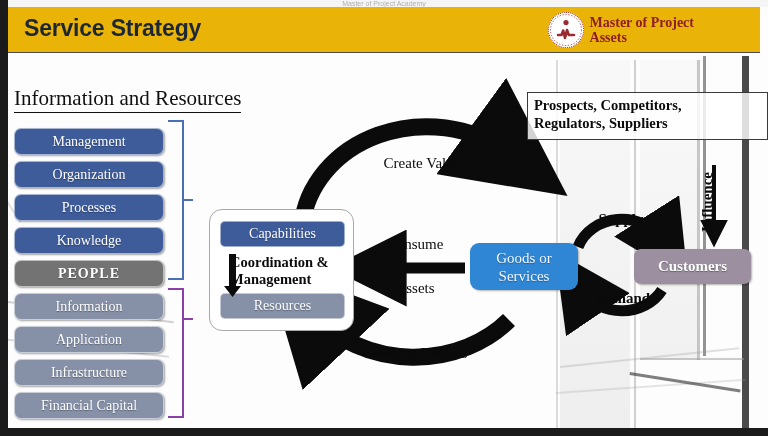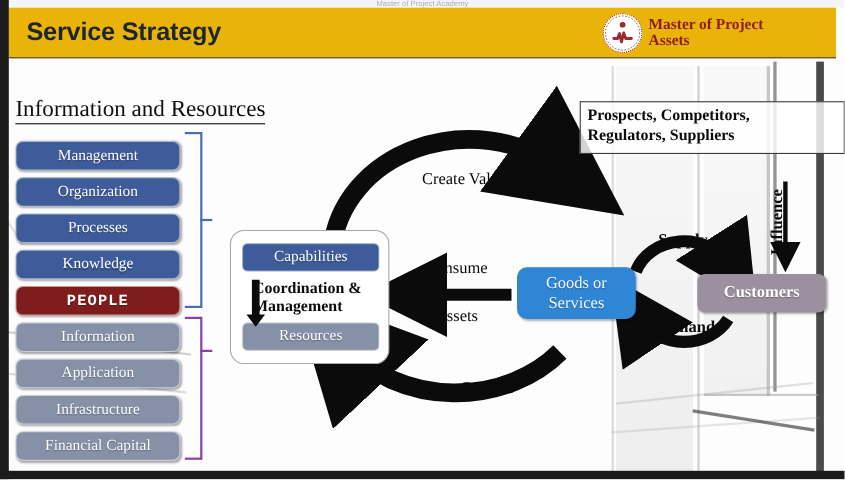--- a/index.html
+++ b/index.html
@@ -58,21 +58,21 @@
   .boxcol{position:absolute;left:14px;top:128px;width:150px;z-index:5;}
   .pill{
     height:25px;margin-bottom:6px;border-radius:7px;
     display:flex;align-items:center;justify-content:center;
     color:#ffffff;font-size:14px;
     box-shadow:1px 1px 2px rgba(0,0,0,.35);
     border:1px solid rgba(255,255,255,.55);
     text-shadow:0 1px 1px rgba(0,0,0,.35);
   }
   .pill.cap{background:#3e5c9a;text-align:center;}
-  .pill.people{background:#7f1d1d;font-weight:bold;letter-spacing:1px;font-family:Liberation Mono, monospace;}
+  .pill.people{background:#737373;font-weight:bold;letter-spacing:1px;}
   .pill.res{background:#8691a8;}
   
   .bracket{position:absolute;z-index:5;}
   .bracket .vert{position:absolute;left:14px;top:0;bottom:0;width:1.6px;}
   .bracket .h{position:absolute;left:0;width:15px;height:1.6px;}
   .bracket .tick{position:absolute;left:14px;width:11px;height:1.6px;}
   
   .center-card{
     position:absolute;left:209px;top:209px;width:143px;height:120px;
     background:#ffffff;border:1.6px solid #a8a8a8;border-radius:13px;z-index:5;

